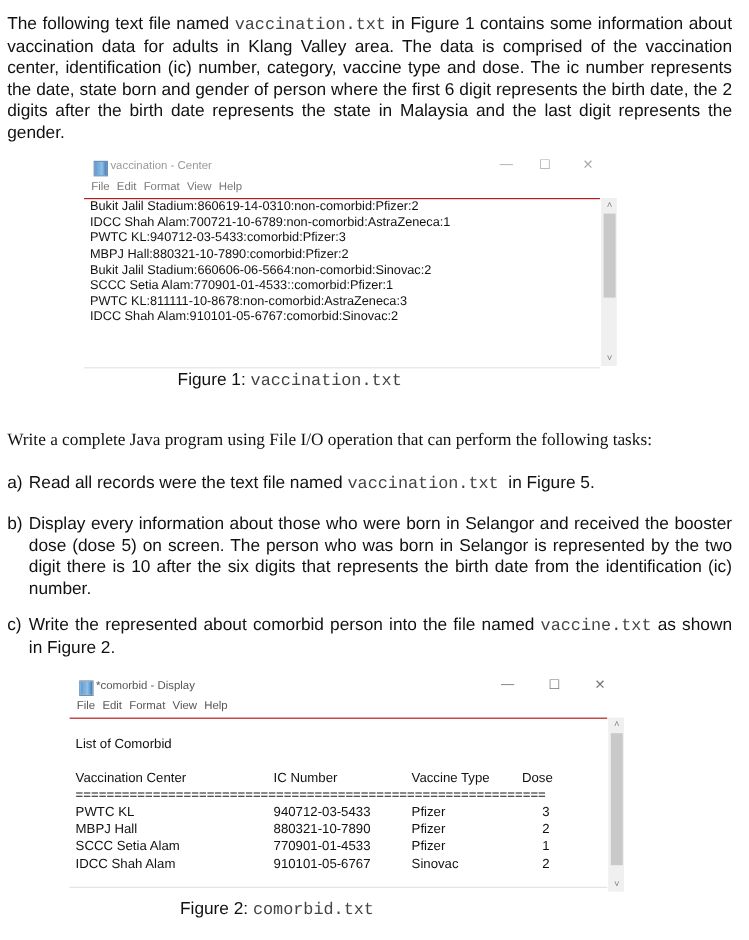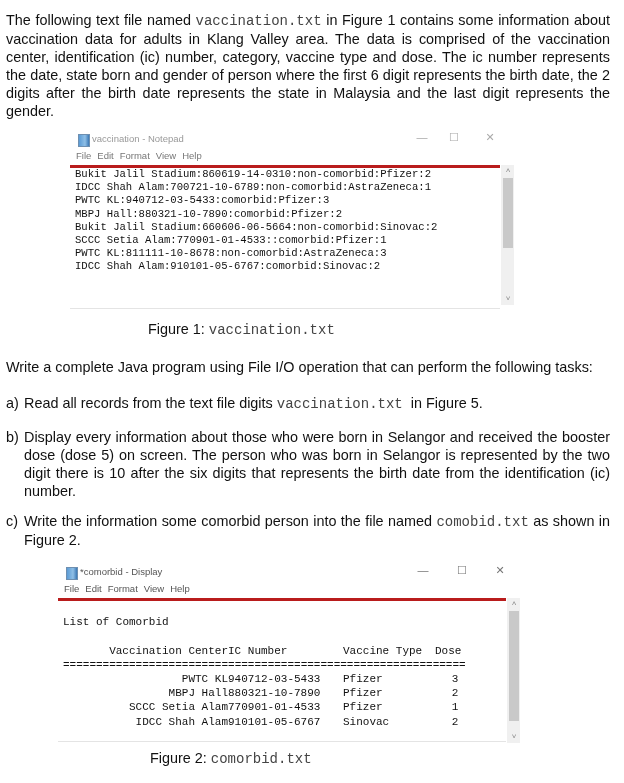--- a/index.html
+++ b/index.html
@@ -7,32 +7,32 @@
     width: 624px; height: 783px; position: relative; overflow: hidden;
     font-family: "Liberation Sans", sans-serif; color: #111;
   }
   .para {
     position: absolute; left: 6px; width: 604px;
     font-size: 14.4px; line-height: 18px; text-align: justify;
     text-align-last: left;
   }
   .mono-inline { font-family: "Liberation Mono", monospace; color: #444; font-size: 14px; }
   .p-intro { top: 11px; }
-  .p-task { top: 358px; }
+  .p-task { top: 358px; font-family: Liberation Serif, serif; }
   .p-a { top: 394px; }
   .p-b { top: 428px; left: 6px; width: 604px; }
   .p-c { top: 512px; }
   .list-item { display: flex; }
   .list-item .marker { width: 18px; flex: none; }
   .list-item .body { flex: 1; text-align: justify; text-align-last: left; }
 
   .caption {
     position: absolute; font-size: 14.4px; line-height: 18px;
   }
-  .cap1 { top: 320px; left: 148px; text-align: right; }
+  .cap1 { top: 308px; left: 148px; text-align: right; }
   .cap2 { top: 749px; left: 150px; text-align: right; }
 
   
   .np {
     position: absolute; background: #fff;
     font-family: "Liberation Sans", sans-serif;
   }
   .np-titlebar { position: relative; height: 22px; }
   .np-icon {
     position: absolute; left: 8px; top: 6px; width: 10px; height: 11px;
@@ -42,22 +42,22 @@
   .np-title {
     position: absolute; left: 22px; top: 5px; font-size: 9.5px; color: #999;
   }
   .np-ctrl {
     position: absolute; top: 3px; font-size: 11px; color: #aaa; width: 16px; text-align: center;
   }
   .np-menubar { height: 14px; font-size: 9.5px; color: #777; padding-left: 6px; }
   .np-menubar span { margin-right: 6px; }
   .np-text {
     position: absolute; left: 0; right: 14px;
-    border-top: 3px solid #b91c1c; border-bottom: 1px solid #e4e4e4;
-    font-family: Liberation Mono, monospace; font-size: 10.6px; line-height: 13.2px;
+    border-top: 1px solid #b91c1c; border-bottom: 1px solid #e4e4e4;
+    font-family: Liberation Sans, sans-serif; font-size: 10.6px; line-height: 13.2px;
     color: #111; white-space: pre; padding-left: 5px; overflow: hidden;
   }
   .np-scroll {
     position: absolute; right: 0; width: 12px; background: #f0f0f0;
     border-left: 1px solid #f0f0f0;
   }
   .np-scroll .thumb { position: absolute; left: 1px; right: 1px; background: #c9c9c9; }
   .np-scroll .arr { position: absolute; left: 0; right: 0; text-align: center; font-size: 8px; color: #888; height: 12px; line-height: 12px; }
 
   
@@ -66,35 +66,35 @@
   .np1 .np-scroll { top: 37px; height: 140px; }
   .np1 .thumb { top: 13px; height: 70px; }
 
   
   .np2 { left: 58px; top: 561px; width: 462px; height: 180px; }
   .np2 .np-text { top: 37px; height: 140px; font-size: 11px; line-height: 14.2px; }
   .np2 .np-scroll { top: 37px; height: 145px; }
   .np2 .thumb { top: 13px; height: 110px; }
 
   .tbl-row { display: block; }
-  .c1 { display: inline-block; width: 165px; text-align: right; }
+  .c1 { display: inline-block; width: 165px; }
   .c2 { display: inline-block; width: 115px; }
   .c3 { display: inline-block; width: 92px; }
   .c4 { display: inline-block; width: 40px; text-align: center; }
   .blank { height: 14.2px; }
 </style>
 </head>
 <body>
 
 <div class="para p-intro"><span>The following text file named </span><span class="mono-inline">vaccination.txt</span><span> in Figure 1 contains some information about vaccination data for adults in Klang Valley area. The data is comprised of the vaccination center, identification (ic) number, category, vaccine type and dose. The ic number represents the date, state born and gender of person where the first 6 digit represents the birth date, the 2 digits after the birth date represents the state in Malaysia and the last digit represents the gender.</span></div>
 
 <div class="np np1">
   <div class="np-titlebar">
     <div class="np-icon"></div>
-    <div class="np-title">vaccination - Notepad</div>
+    <div class="np-title">vaccination - Center</div>
     <div class="np-ctrl" style="left:344px">—</div>
     <div class="np-ctrl" style="left:376px">☐</div>
     <div class="np-ctrl" style="left:412px">✕</div>
   </div>
   <div class="np-menubar">
     <span>File</span><span>Edit</span><span>Format</span><span>View</span><span>Help</span>
   </div>
   <div class="np-text"><div>Bukit Jalil Stadium:860619-14-0310:non-comorbid:Pfizer:2</div><div>IDCC Shah Alam:700721-10-6789:non-comorbid:AstraZeneca:1</div><div>PWTC KL:940712-03-5433:comorbid:Pfizer:3</div><div>MBPJ Hall:880321-10-7890:comorbid:Pfizer:2</div><div>Bukit Jalil Stadium:660606-06-5664:non-comorbid:Sinovac:2</div><div>SCCC Setia Alam:770901-01-4533::comorbid:Pfizer:1</div><div>PWTC KL:811111-10-8678:non-comorbid:AstraZeneca:3</div><div>IDCC Shah Alam:910101-05-6767:comorbid:Sinovac:2</div></div>
   <div class="np-scroll">
     <div class="arr" style="top:0">˄</div>
@@ -102,31 +102,31 @@
     <div class="arr" style="bottom:0">˅</div>
   </div>
 </div>
 
 <div class="caption cap1"><span>Figure 1:</span> <span class="mono-inline">vaccination.txt</span></div>
 
 <div class="para p-task">Write a complete Java program using File I/O operation that can perform the following tasks:</div>
 
 <div class="para p-a list-item">
   <span class="marker">a)</span>
-  <span class="body"><span>Read all records from the text file digits </span><span class="mono-inline">vaccination.txt</span><span style="white-space:pre">  in Figure 5.</span></span>
+  <span class="body"><span>Read all records were the text file named </span><span class="mono-inline">vaccination.txt</span><span style="white-space:pre">  in Figure 5.</span></span>
 </div>
 
 <div class="para p-b list-item">
   <span class="marker">b)</span>
   <span class="body">Display every information about those who were born in Selangor and received the booster dose (dose 5) on screen. The person who was born in Selangor is represented by the two digit there is 10 after the six digits that represents the birth date from the identification (ic) number.</span>
 </div>
 
 <div class="para p-c list-item">
   <span class="marker">c)</span>
-  <span class="body"><span>Write the information some comorbid person into the file named </span><span class="mono-inline">comobid.txt</span><span> as shown in Figure 2.</span></span>
+  <span class="body"><span>Write the represented about comorbid person into the file named </span><span class="mono-inline">vaccine.txt</span><span> as shown in Figure 2.</span></span>
 </div>
 
 <div class="np np2">
   <div class="np-titlebar">
     <div class="np-icon"></div>
     <div class="np-title" style="color:#555">*comorbid - Display</div>
     <div class="np-ctrl" style="left:357px;color:#777">—</div>
     <div class="np-ctrl" style="left:396px;color:#777">☐</div>
     <div class="np-ctrl" style="left:434px;color:#777">✕</div>
   </div>

